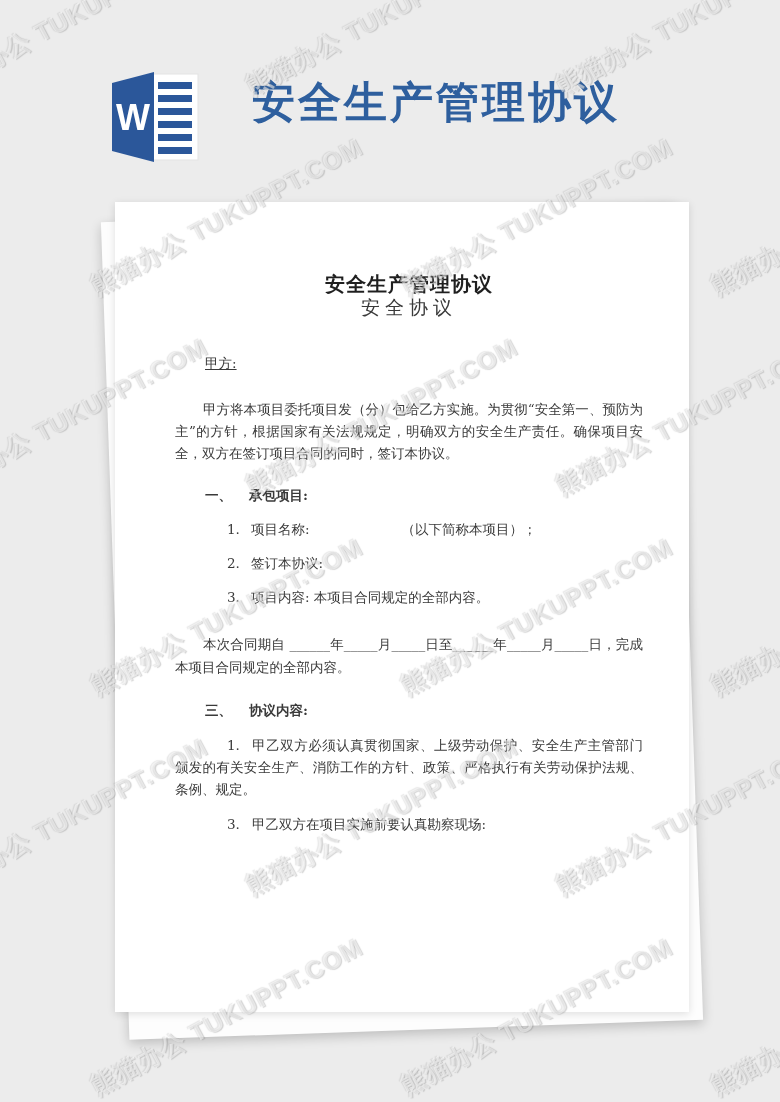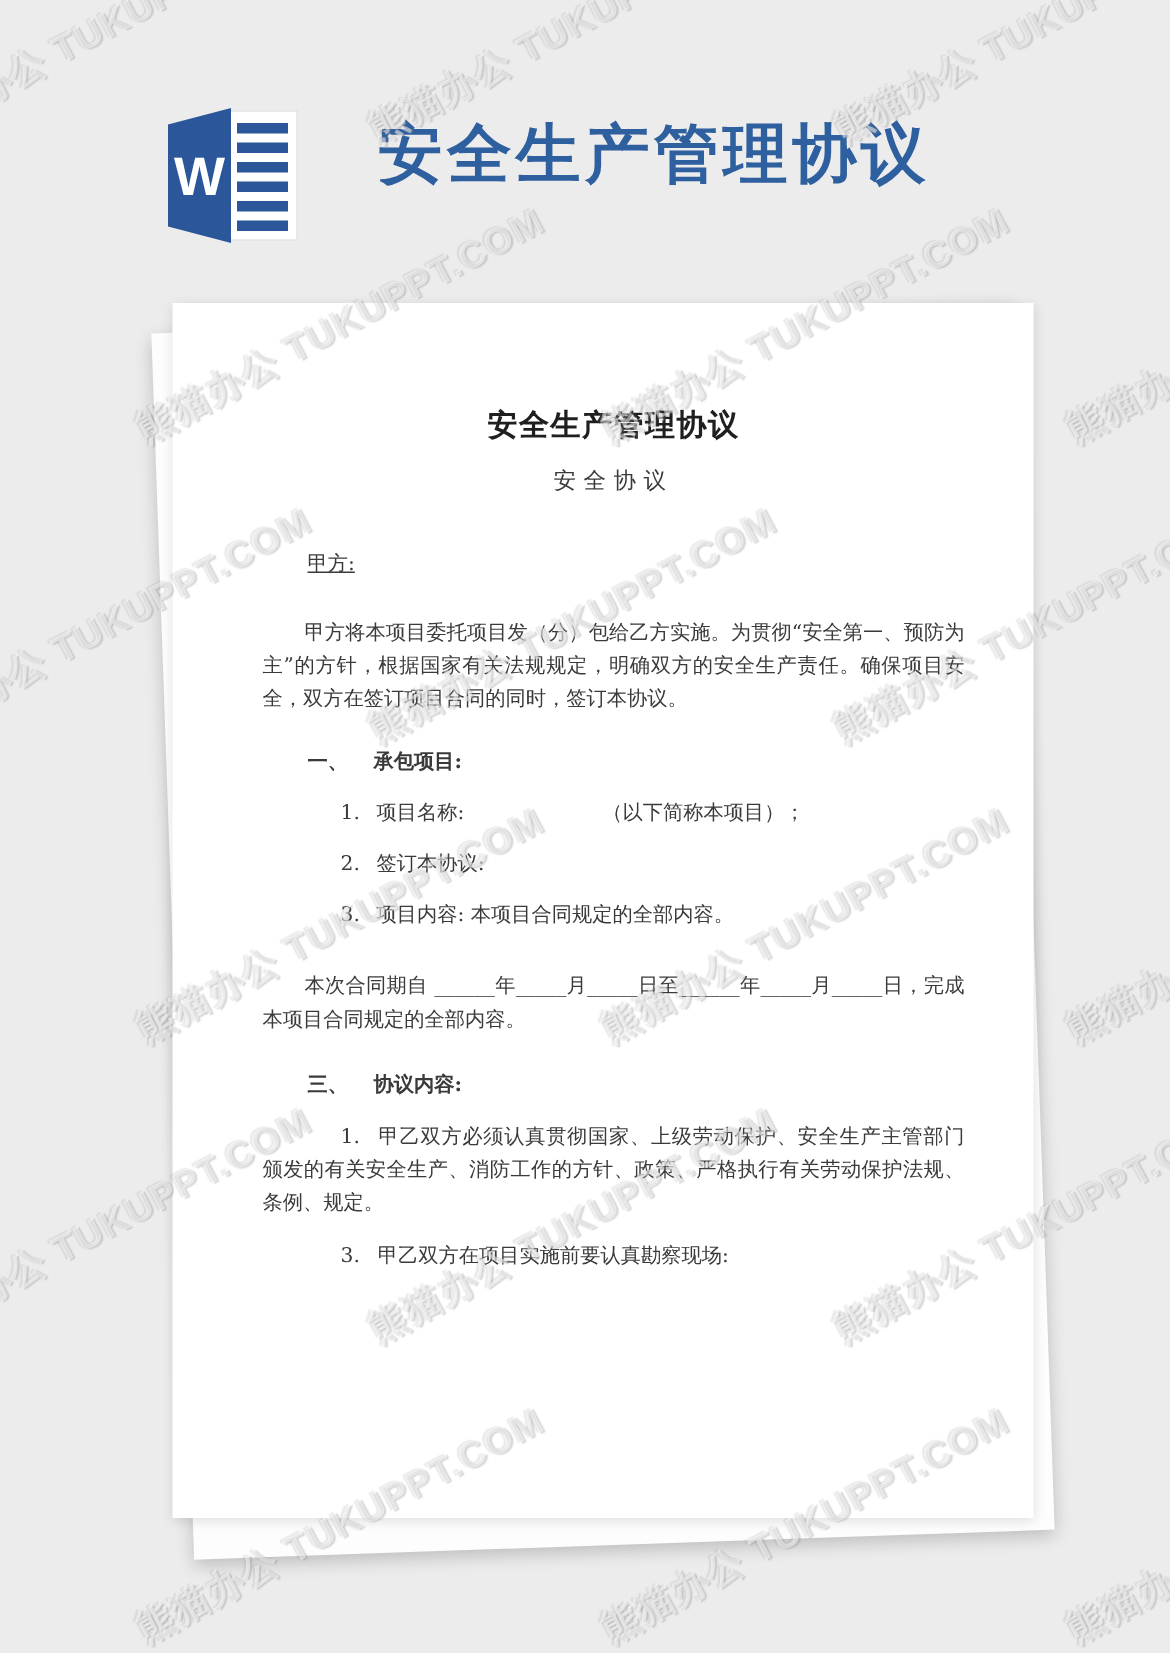--- a/index.html
+++ b/index.html
@@ -30,22 +30,21 @@
     box-shadow:0 2px 8px rgba(0,0,0,0.12);
     font-size:13.5px;line-height:22px;
     overflow:hidden;
   }
   .doc-title{
     text-align:center;font-family:"Liberation Sans", sans-serif;
     font-weight:bold;font-size:20px;letter-spacing:1px;color:#1f1f1f;
     line-height:24px;
   }
   .doc-subtitle{
-    text-align:center;font-size:15px;letter-spacing:5px;color:#3a3a3a;
-    margin-top:13px;
+    text-align:center;font-size:19px;letter-spacing:5px;color:#3a3a3a;
   }
   .party{margin:14px 0 0 30px;text-decoration:underline;}
   .party-a{margin-top:34px;}
   .intro{margin-top:24px;text-indent:28px;text-align:justify;}
   .sec-heading{margin:20px 0 0 30px;white-space:nowrap;font-weight:bold;}
   .sec-no{display:inline-block;min-width:44px;}
   .num-row{margin:12px 0 0 52px;white-space:nowrap;}
   .row-no{display:inline-block;min-width:24px;}
   .row-gap{display:inline-block;width:92px;}
   .sec2-body{margin-top:25px;text-indent:28px;line-height:23px;text-align:justify;}

